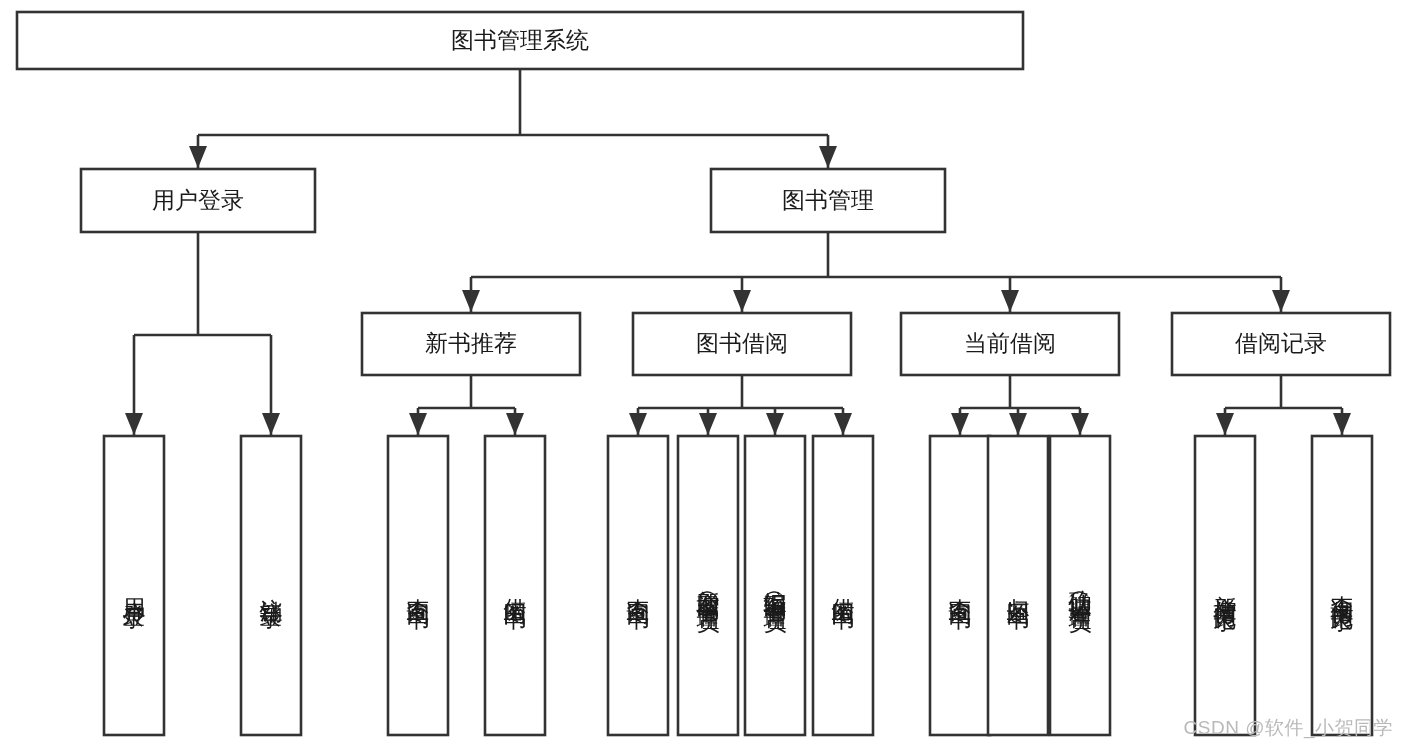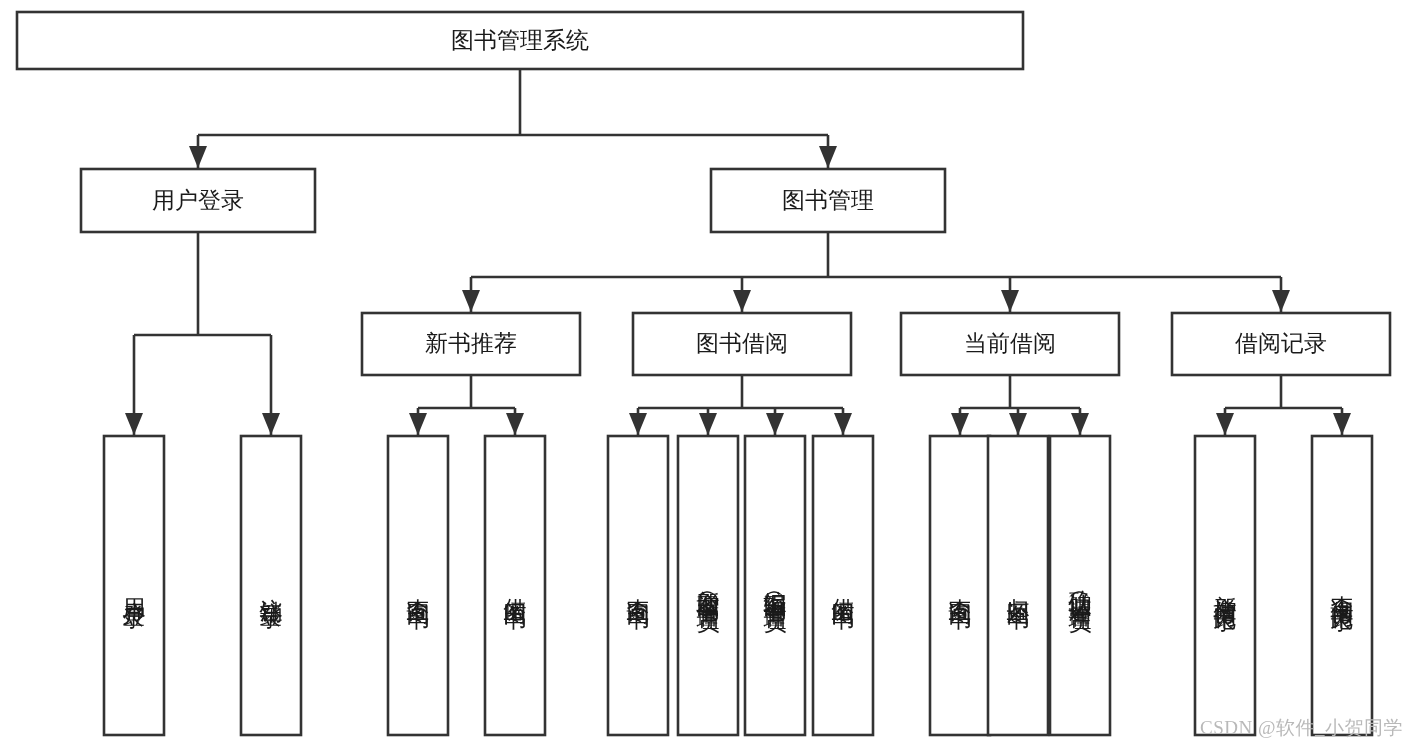--- a/index.html
+++ b/index.html
@@ -59,23 +59,23 @@
     text-orientation: upright;
     font-family: "Liberation Sans", "DejaVu Sans", sans-serif;
     font-size: 23px;
     line-height: 1.18;
     color: #1a1a1a;
     letter-spacing: 3px;
     white-space: nowrap;
   }
   .watermark {
     position: absolute;
-    right: 2px;
+    right: 12px;
     bottom: 6px;
-    font-family: Liberation Serif, serif;
+    font-family: Liberation Sans, sans-serif;
     font-size: 19px;
     color: #b9b9b9;
     white-space: nowrap;
     letter-spacing: 0.5px;
   }
 </style>
 </head>
 <body>
 
 <div id="diagram-root">

